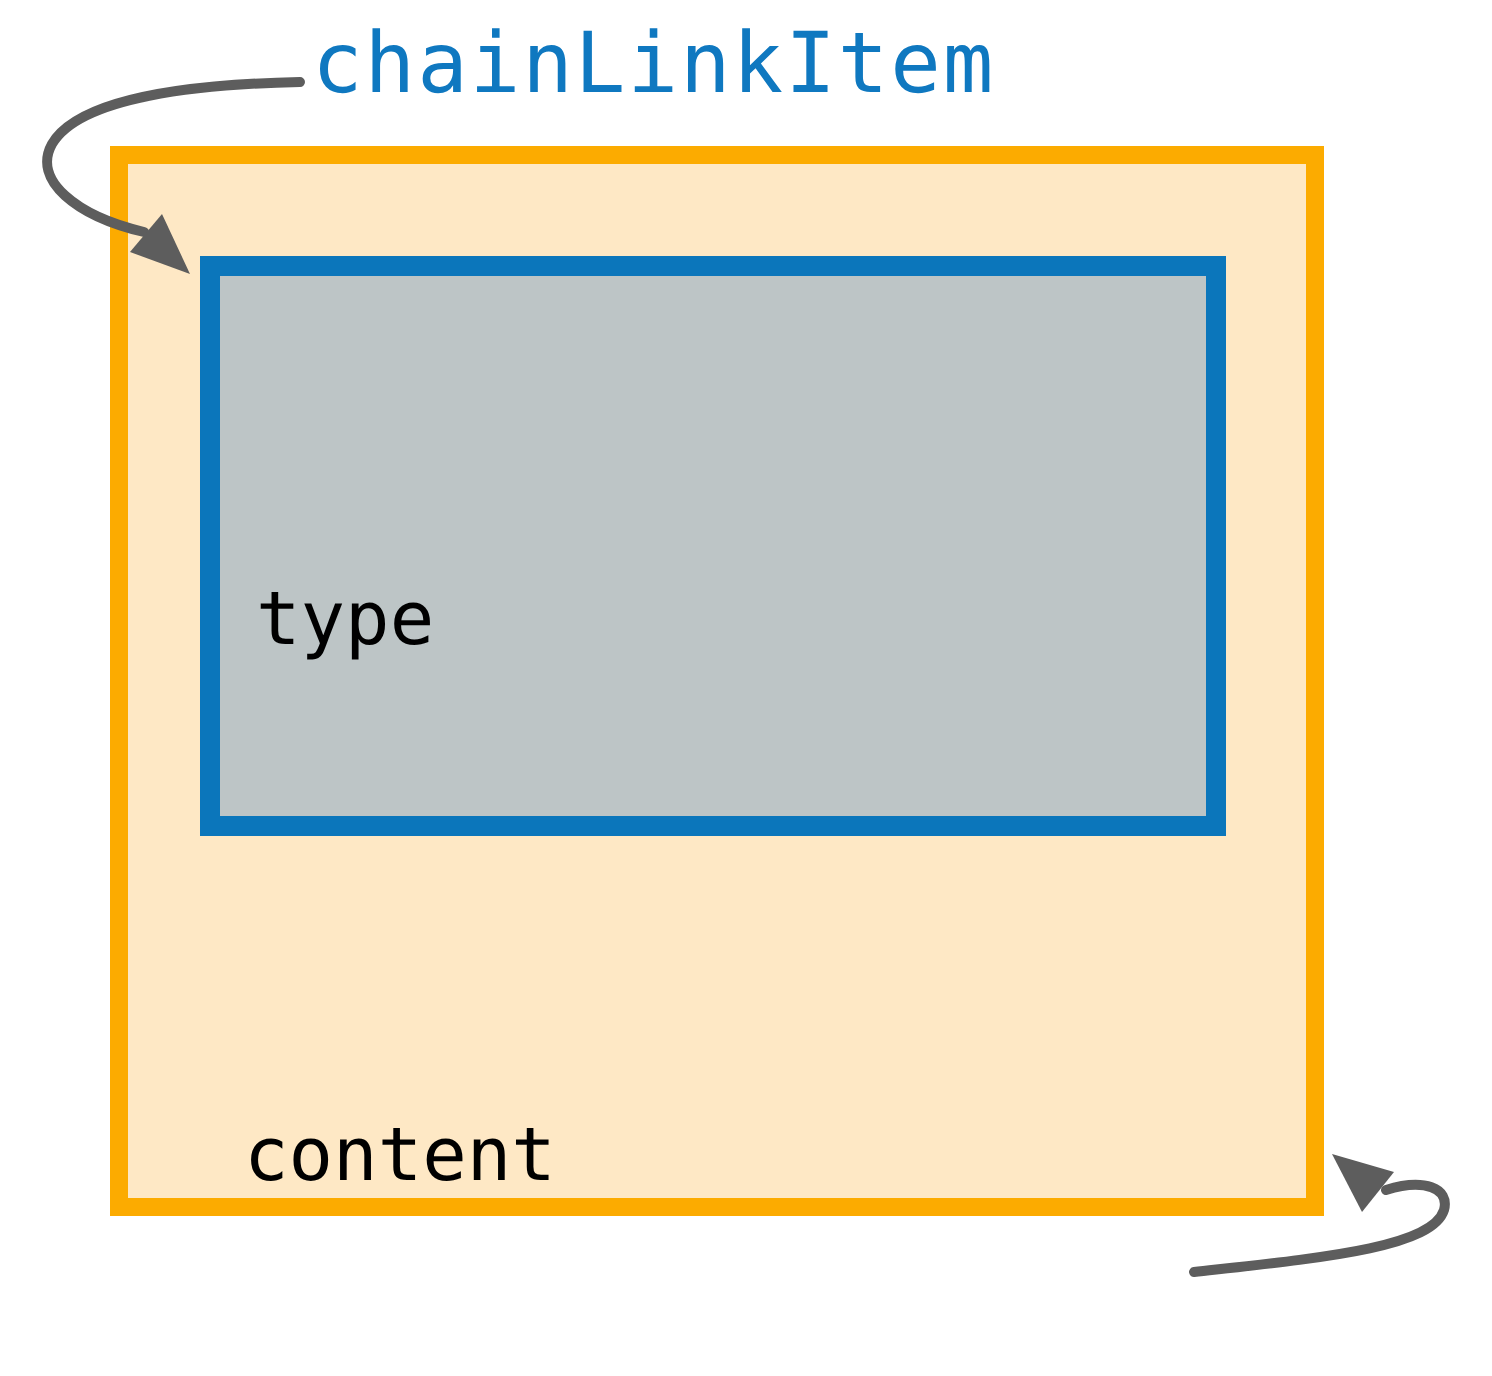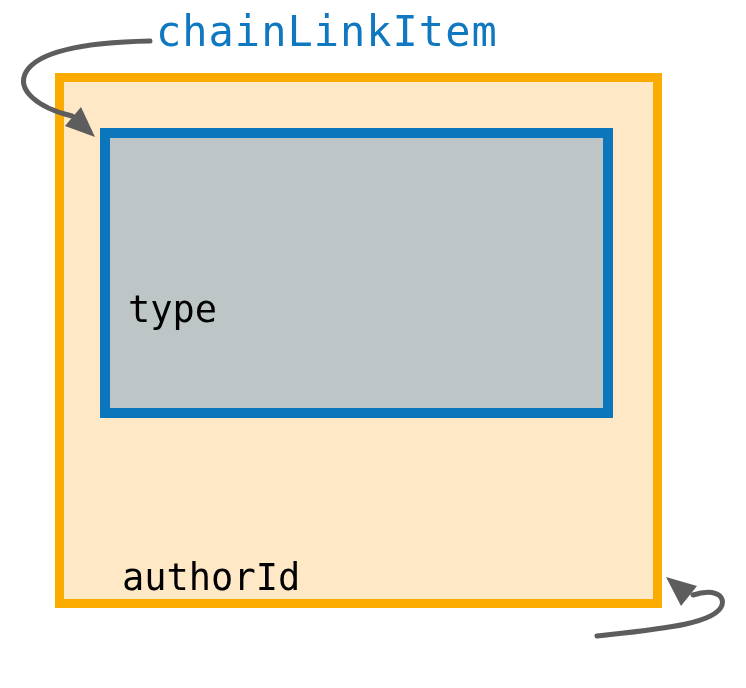--- a/index.html
+++ b/index.html
@@ -84,21 +84,21 @@
   <div class="outer-box" style="background-color: rgb(254, 232, 197); border-color: rgb(252, 171, 0);"></div>
 
   <div class="inner-box" style="background-color: rgb(189, 197, 198); border-color: rgb(11, 118, 187);"></div>
 
   <div class="fields inner-fields" style="color: rgb(0, 0, 0);">
     <div>type</div>
     
   </div>
 
   <div class="fields outer-fields" style="color: rgb(0, 0, 0);">
-    <div>authorId</div>
+    <div>content</div>
     
   </div>
 
   <div class="box-label label-inner" style="color: rgb(15, 120, 192);">chainLinkItem</div>
 
 
   <svg class="arrow-layer" viewBox="0 0 746 688" xmlns="http://www.w3.org/2000/svg">
 
     <g>
       <path d="M 150 41 C 100 42 40 48 26 72 C 16 90 38 108 72 116" fill="none" stroke="#5d5d5d" stroke-width="5" stroke-linecap="round"></path>

